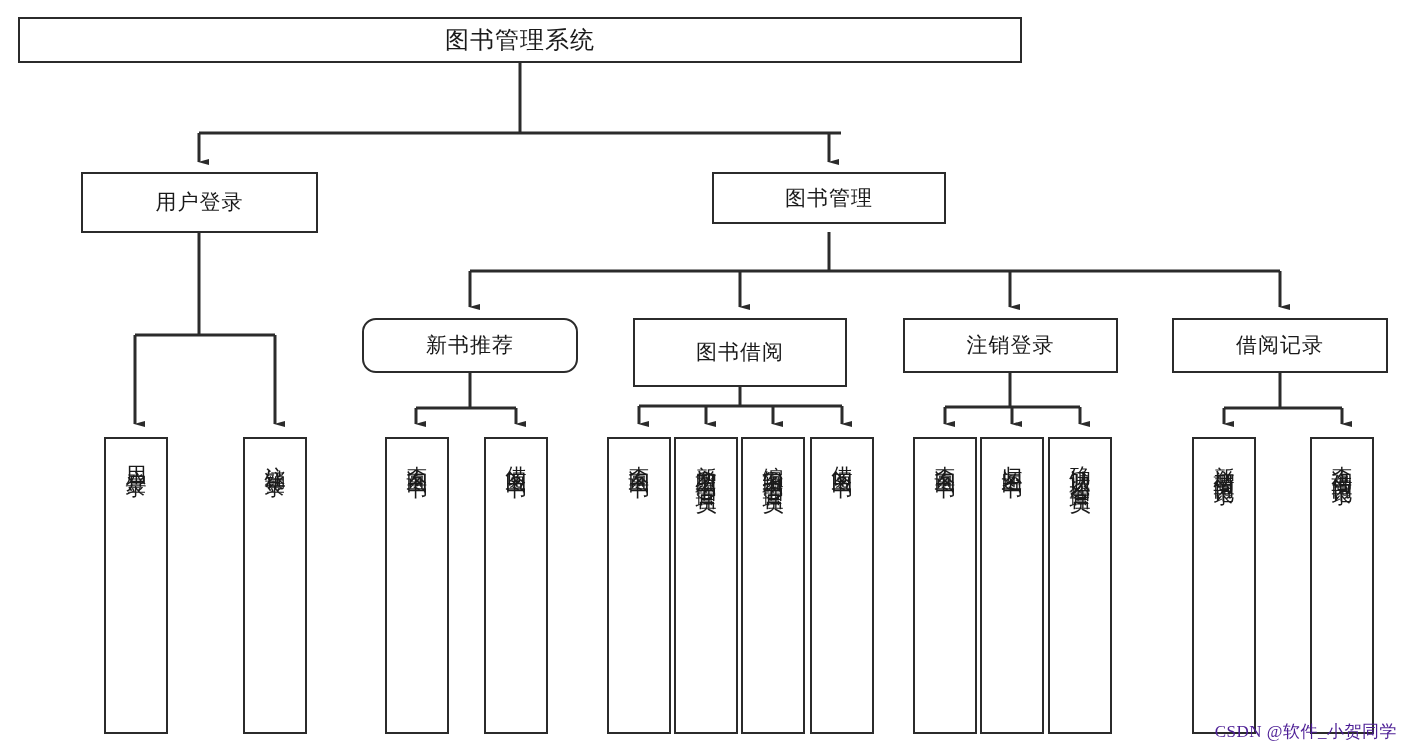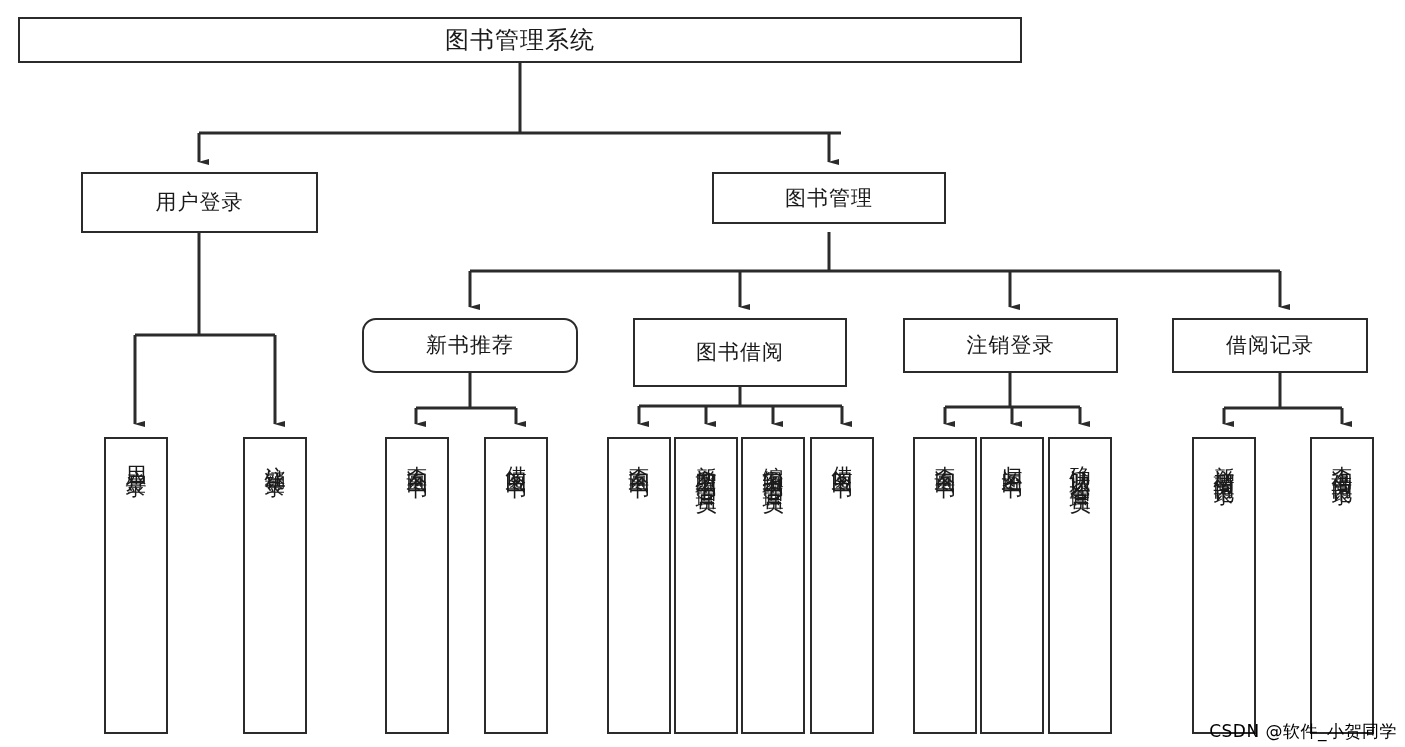--- a/index.html
+++ b/index.html
@@ -59,24 +59,25 @@
     font-size: 21px;
     line-height: 1.05;
     letter-spacing: 4px;
     white-space: normal;
   }
   .watermark {
     position: absolute;
     right: 8px;
     bottom: 4px;
     font-size: 17px;
-    color: #000000;
+    color: #4c1d95;
     letter-spacing: 0.5px;
     white-space: nowrap;
     user-select: none;
+    font-family: Liberation Serif, serif;
   }
 </style>
 </head>
 <body>
 
 <div id="canvas">
 
   <svg class="edges" viewBox="0 0 1405 747">
     <defs>
       <marker id="arrow" markerWidth="10" markerHeight="12" refX="3" refY="10" orient="auto" markerUnits="userSpaceOnUse">
@@ -140,21 +141,21 @@
 
   <div class="node horiz" style="left:362px; top:318px; width:216px; height:55px;border-radius:14px;">
     <span class="label">新书推荐</span>
   </div>
   <div class="node horiz" style="left:633px; top:318px; width:214px; height:69px;">
     <span class="label">图书借阅</span>
   </div>
   <div class="node horiz" style="left:903px; top:318px; width:215px; height:55px;">
     <span class="label">注销登录</span>
   </div>
-  <div class="node horiz" style="left:1172px; top:318px; width:196px; height:55px;">
+  <div class="node horiz" style="left:1172px; top:318px; width:216px; height:55px;">
     <span class="label">借阅记录</span>
   </div>
 
   <div class="node vert" style="left:104px; top:437px; width:64px; height:297px;">
     <span class="label">用户登录</span>
   </div>
   <div class="node vert" style="left:243px; top:437px; width:64px; height:297px;">
     <span class="label">注销登录</span>
   </div>
 

